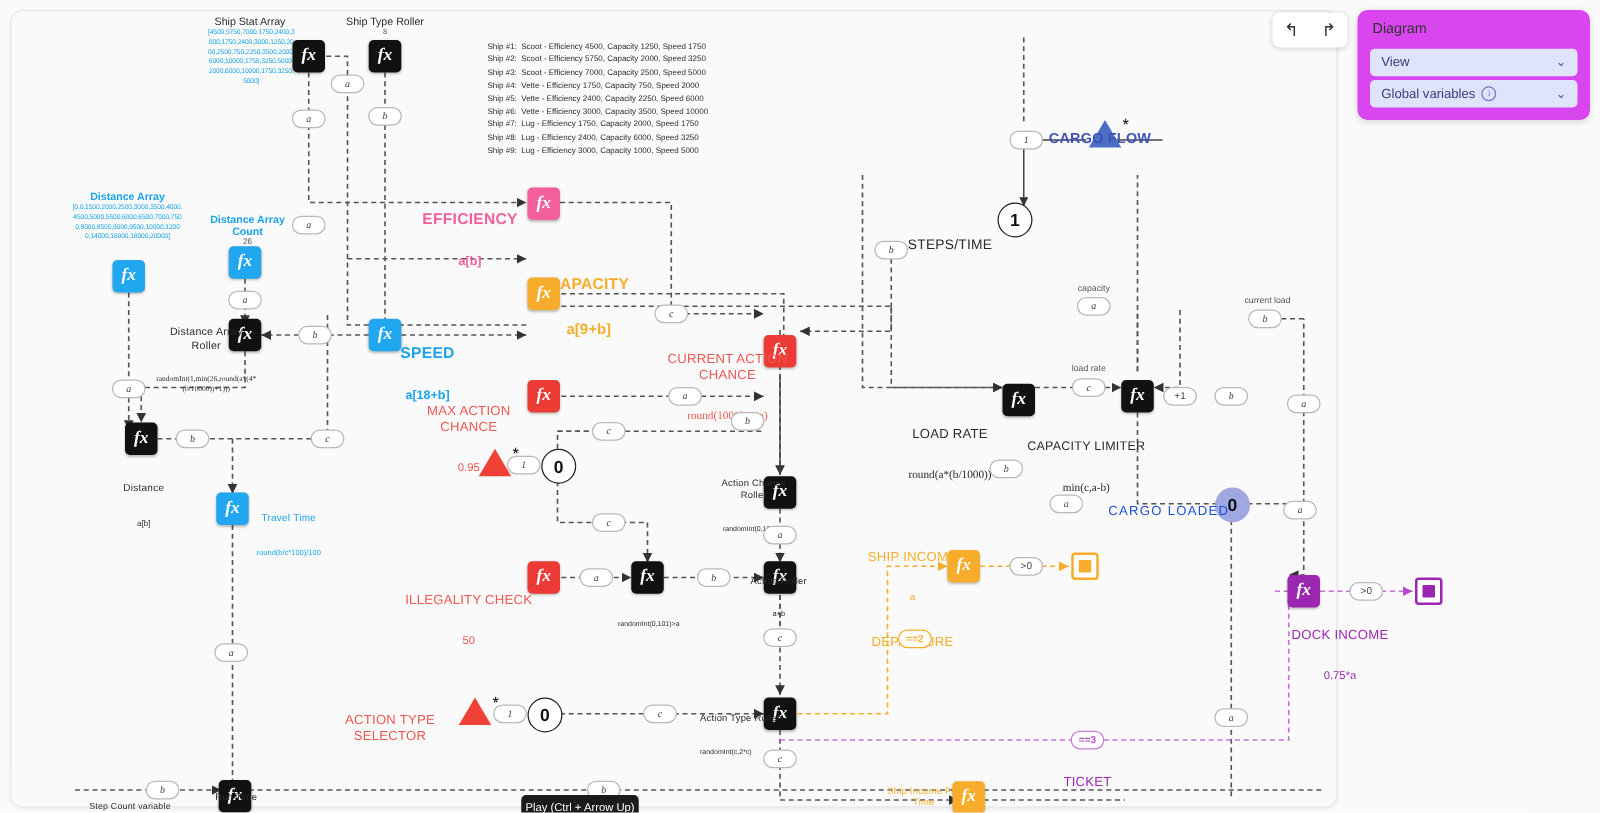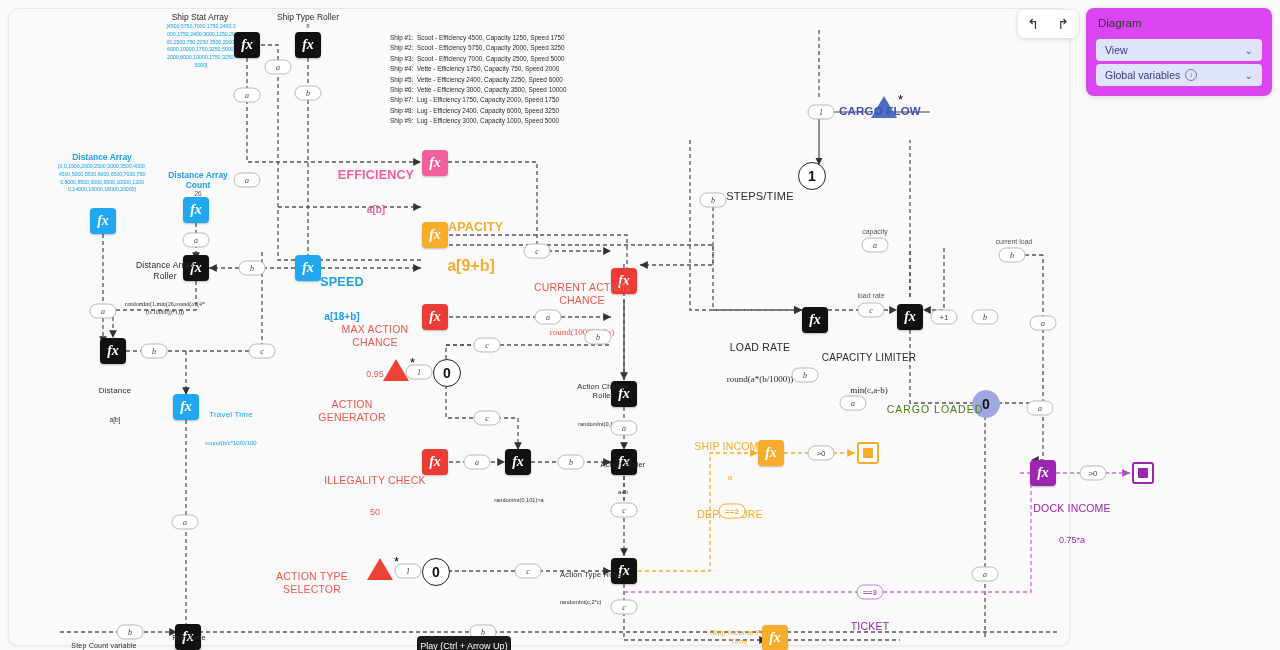--- a/index.html
+++ b/index.html
@@ -72,21 +72,21 @@
   .lbl .t{display:block;font-size:11px;font-weight:700;letter-spacing:.2px;}
   .lbl .f{display:block;font-size:9px;font-weight:400;}
   .lbl.big .t{font-size:12.5px;}
 
   .c-black{color:#2b2b2b;}
   .c-blue{color:#1aa3ea;}
   .c-pink{color:#f25f9c;}
   .c-amber{color:#f7ad2b;}
   .c-red{color:#f0564e;}
   .c-purple{color:#9b26b0;}
-  .c-peri{color:#4d7c0f;}
+  .c-peri{color:#1d4ed8;}
   .c-indigo{color:#3f51b5;}
   .c-grey{color:#555;}
 
   
   .arrblob{position:absolute;text-align:center;font-size:5.4px;line-height:1.45;
            letter-spacing:-.1px;word-break:break-all;}
   .arrtitle{position:absolute;text-align:center;font-size:8.5px;}
 
   .shiplist{position:absolute;font-size:6.4px;line-height:1.62;color:#2b2b2b;white-space:pre;}
 
@@ -392,21 +392,21 @@
     <span class="f" style="font-size:6px;">round(b/c*100)/100</span>
   </div>
 
   <div class="lbl big c-pink" style="left:320px;top:148px;width:112px;">
     <span class="t">EFFICIENCY</span>
     <span class="f" style="font-size:10px;font-weight:700;">a[b]</span>
   </div>
 
   <div class="lbl big c-amber" style="left:418px;top:200px;width:106px;">
     <span class="t">CAPACITY</span>
-    <span class="f" style="font-size:16px;font-weight:700;">a[9+b]</span>
+    <span class="f" style="font-size:12px;font-weight:700;">a[9+b]</span>
   </div>
 
   <div class="lbl big c-blue" style="left:296px;top:255px;width:92px;">
     <span class="t">SPEED</span>
     <span class="f" style="font-size:10px;font-weight:700;">a[18+b]</span>
   </div>
 
   <div class="lbl c-black" style="left:712px;top:170px;width:96px;">
     <span class="t" style="font-size:11px;font-weight:400;">STEPS/TIME</span>
   </div>
@@ -420,24 +420,20 @@
 CHANCE</span>
     <span class="f" style="font-size:9px;font-family:'Liberation Serif',serif;">round(100*b/c*a)</span>
   </div>
 
   <div class="lbl c-red" style="left:320px;top:303px;width:110px;white-space:pre-line;">
     <span class="t" style="font-size:10.5px;font-weight:400;">MAX ACTION
 CHANCE</span>
     <span class="f" style="font-size:9px;">0.95</span>
   </div>
 
-  <div class="lbl c-red" style="left:300px;top:378px;width:104px;white-space:pre-line;">
-    <span class="t" style="font-size:10.5px;font-weight:400;">ACTION
-GENERATOR</span>
-  </div>
 
   <div class="lbl c-black" style="left:560px;top:362px;width:86px;white-space:pre-line;">
     <span class="t" style="font-size:7.5px;font-weight:400;">Action Chance
 Roller</span>
     <span class="f" style="font-size:5.6px;">randomInt(0,101)&lt;b</span>
   </div>
 
   <div class="lbl c-red" style="left:320px;top:454px;width:110px;">
     <span class="t" style="font-size:10.5px;font-weight:400;">ILLEGALITY CHECK</span>
     <span class="f" style="font-size:9px;">50</span>

